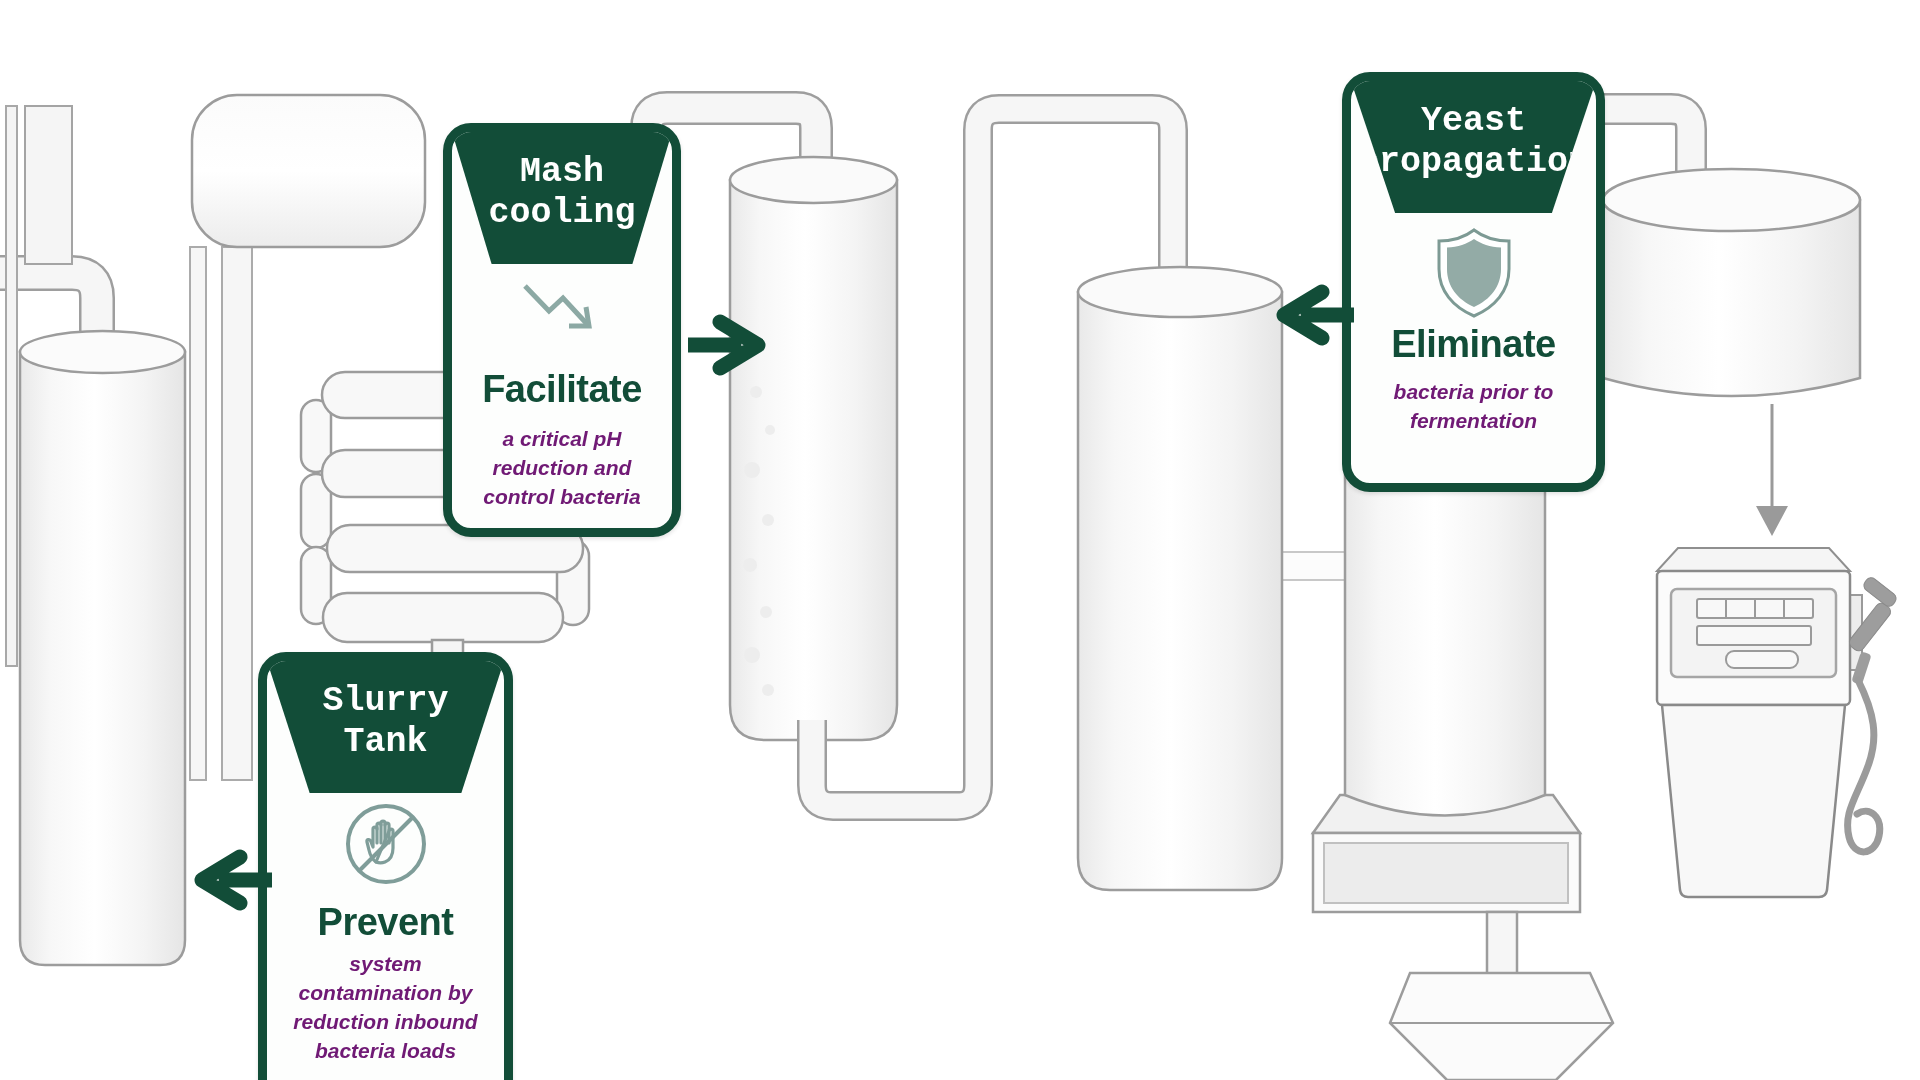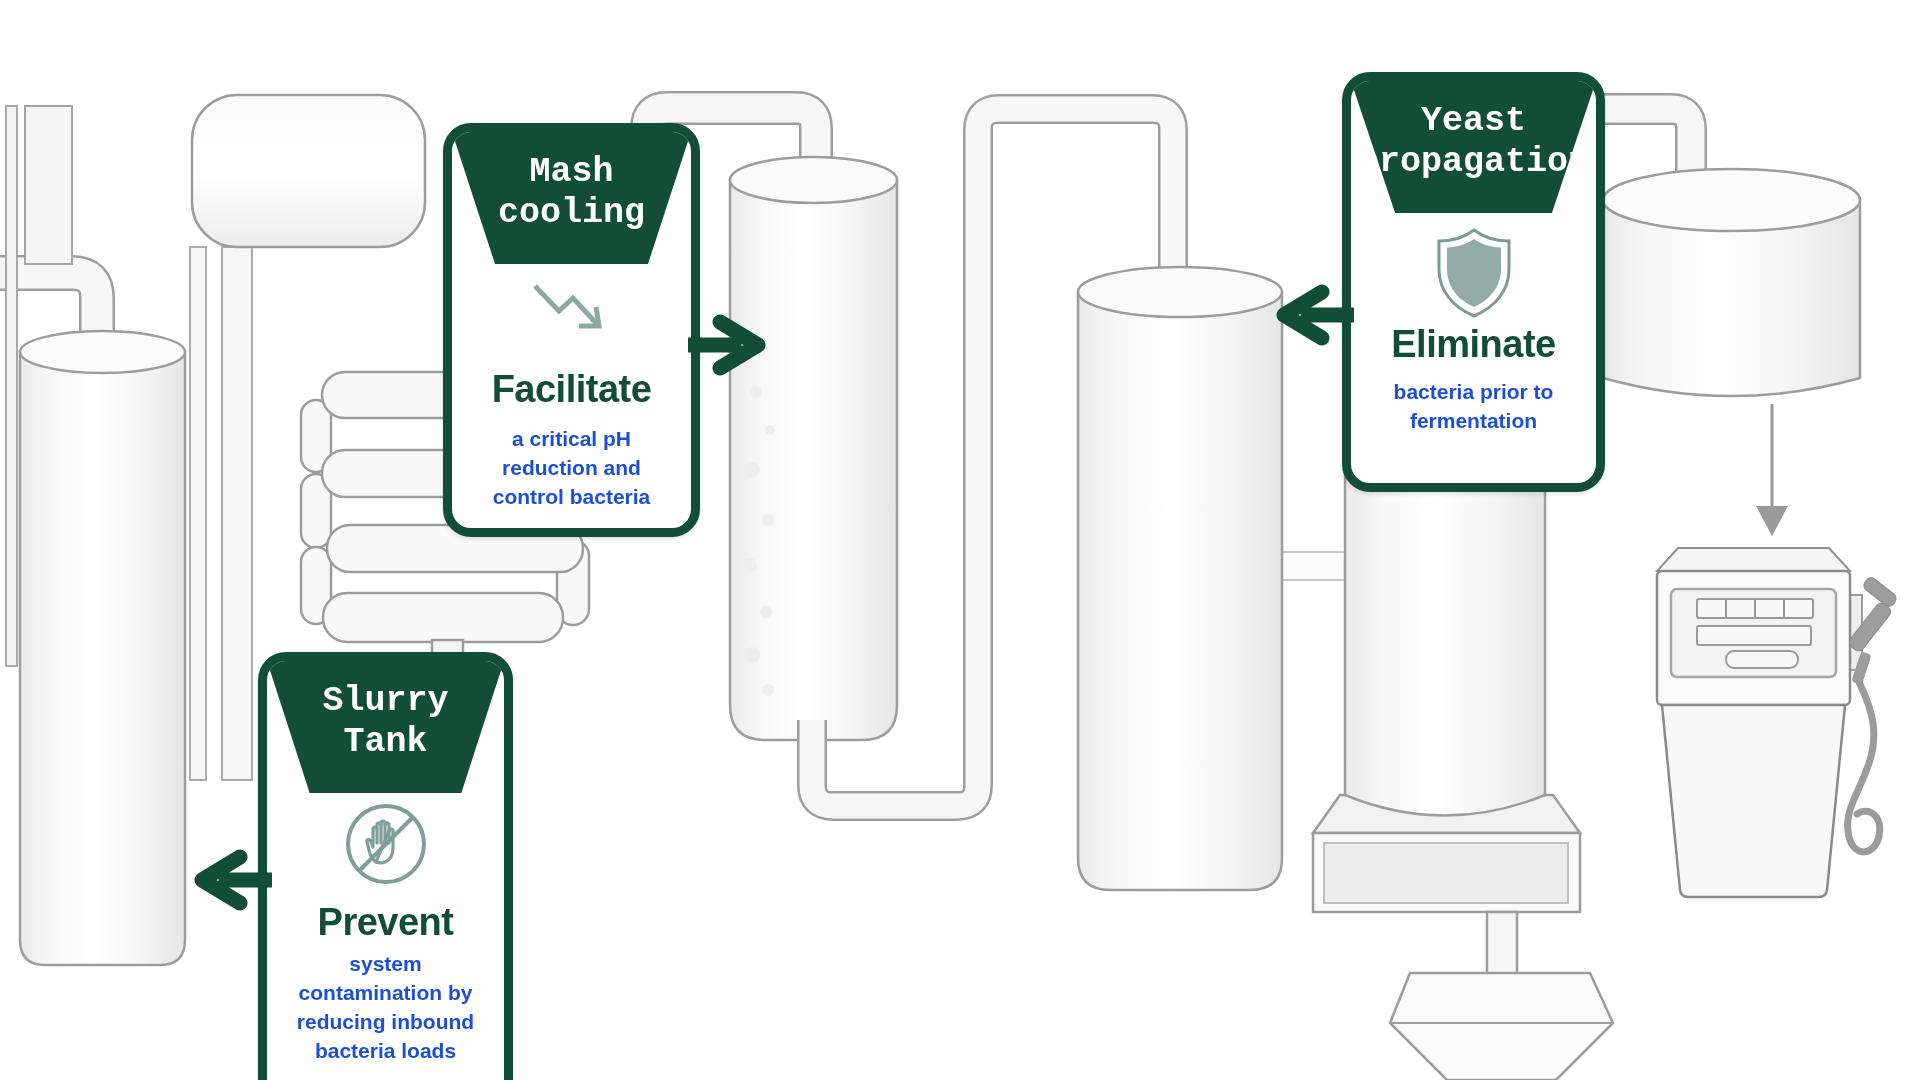--- a/index.html
+++ b/index.html
@@ -10,22 +10,22 @@
         border:9px solid #124d38;border-radius:28px;overflow:hidden;
         display:flex;flex-direction:column;align-items:center;
         box-shadow:0 2px 4px rgba(0,0,0,.12);}
   .card-header{align-self:stretch;background:#124d38;color:#ffffff;
         clip-path:polygon(0 0,100% 0,82% 100%,18% 100%);
         min-height:114px;display:flex;align-items:center;justify-content:center;
         text-align:center;font-weight:700;font-size:35px;line-height:1.18;
         padding:4px 8px 14px;white-space:pre-line;font-family:Liberation Mono, monospace;}
   .card-icon{flex:0 0 auto;}
   .card-verb{font-weight:700;font-size:38px;letter-spacing:-.5px;color:#124d38;text-align:center;}
-  .card-desc{font-weight:700;font-size:21px;line-height:1.38;
-        color:#1d4ed8;text-align:center;white-space:pre-line;}
+  .card-desc{font-weight:700;font-style:italic;font-size:21px;line-height:1.38;
+        color:#701a75;text-align:center;white-space:pre-line;}
   .flow-arrow{position:absolute;z-index:4;}
   .flow-arrow path{fill:none;stroke:#124d38;stroke-width:15;
         stroke-linecap:round;stroke-linejoin:round;}
   
   .po{fill:none;stroke:#9e9e9e;stroke-linejoin:round;stroke-linecap:butt;}
   .pi{fill:none;stroke:#f6f6f6;stroke-linejoin:round;stroke-linecap:butt;}
   .eq{stroke:#9c9c9c;stroke-width:2.5;}
 </style>
 </head>
 <body>
@@ -153,21 +153,21 @@
       <path d="M1662 705 H1845 L1827 890 Q1826 897 1819 897 H1688 Q1681 897 1680 890 Z" fill="#f8f8f8" stroke="#8a8a8a" stroke-width="2.5"></path>
       <g>
         <rect x="1862" y="600" width="16" height="54" rx="6" fill="#9d9d9d" stroke="#8a8a8a" transform="rotate(38 1870 627)"></rect>
         <rect x="1862" y="585" width="36" height="14" rx="6" fill="#9d9d9d" stroke="#8a8a8a" transform="rotate(38 1880 592)"></rect>
         <rect x="1856" y="652" width="11" height="32" rx="4" fill="#9d9d9d" transform="rotate(18 1861 668)"></rect>
       </g>
       <path d="M1858 680 C1874 712 1879 737 1868 766 C1857 797 1843 812 1849 837 C1854 858 1875 856 1879 836 C1883 816 1869 806 1857 814" fill="none" stroke="#9b9b9b" stroke-width="7" stroke-linecap="round"></path>
     </g>
   </svg>
 
-  <div class="card" style="left:443px;top:123px;width:257px;height:414px;">
+  <div class="card" style="left:443px;top:123px;width:238px;height:414px;">
     <div class="card-header">Mash
 cooling</div>
     <svg class="card-icon" width="88" height="66" viewBox="0 0 88 66" style="margin-top:14px">
       <g fill="none" stroke="#8ca9a4" stroke-width="5">
         <path d="M7 8 L31 33 L45 20 L69 46"></path>
         <path d="M51 48 L71 48 L68 29"></path>
       </g>
     </svg>
     <div class="card-verb" style="margin-top:24px">Facilitate</div>
     <div class="card-desc" style="margin-top:14px">a critical pH
@@ -188,21 +188,21 @@
         <path d="M34 28 L34 24 C34 21.4 38 21.4 38 24 L38 42"></path>
         <path d="M38 24 L38 22 C38 19.4 42 19.4 42 22 L42 42"></path>
         <path d="M42 24 C42 21.4 46 21.4 46 24 L46 42"></path>
         <path d="M46 30 C46 27.4 50 27.4 50 30 L50 47 C50 55 47 59 42 61 C39 62.2 36 62.2 33 61 Z"></path>
       </g>
       <line x1="17" y1="69" x2="69" y2="17" stroke="#7f9d99" stroke-width="4"></line>
     </svg>
     <div class="card-verb" style="margin-top:14px">Prevent</div>
     <div class="card-desc" style="margin-top:6px">system
 contamination by
-reducing inbound
+reduction inbound
 bacteria loads</div>
   </div>
   <svg class="flow-arrow" style="left:192px;top:849px" width="80" height="62" viewBox="0 0 80 62">
     <path d="M80 31 H34 M48 8 L10 31 L48 54"></path>
   </svg>
 
   <div class="card" style="left:1342px;top:72px;width:263px;height:420px;">
     <div class="card-header">Yeast
 propagation</div>
     <svg class="card-icon" width="82" height="92" viewBox="0 0 82 92" style="margin-top:14px">

